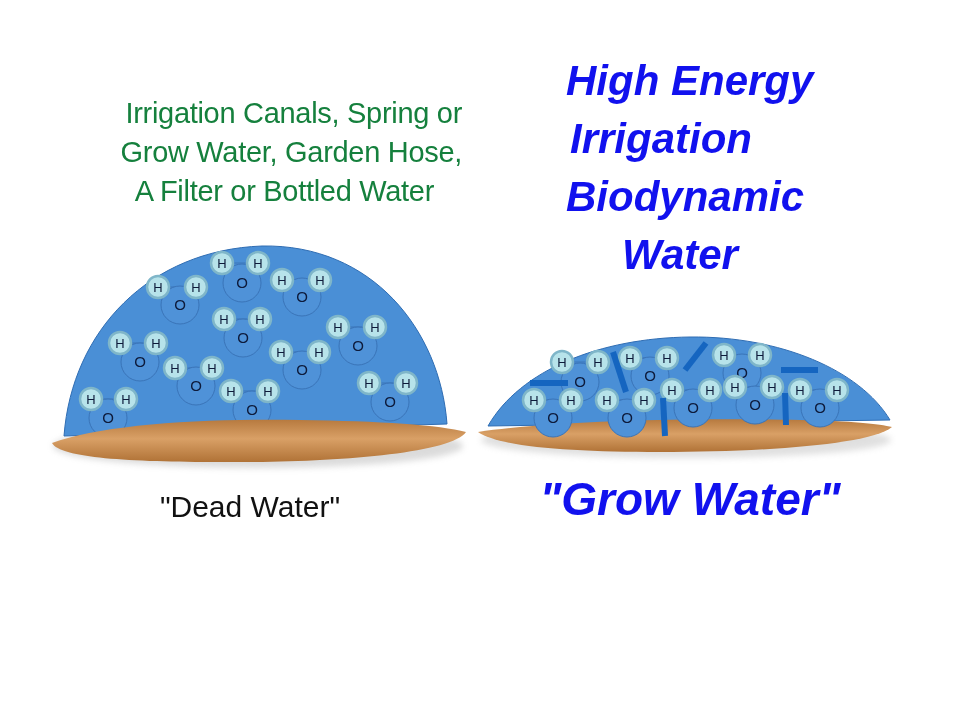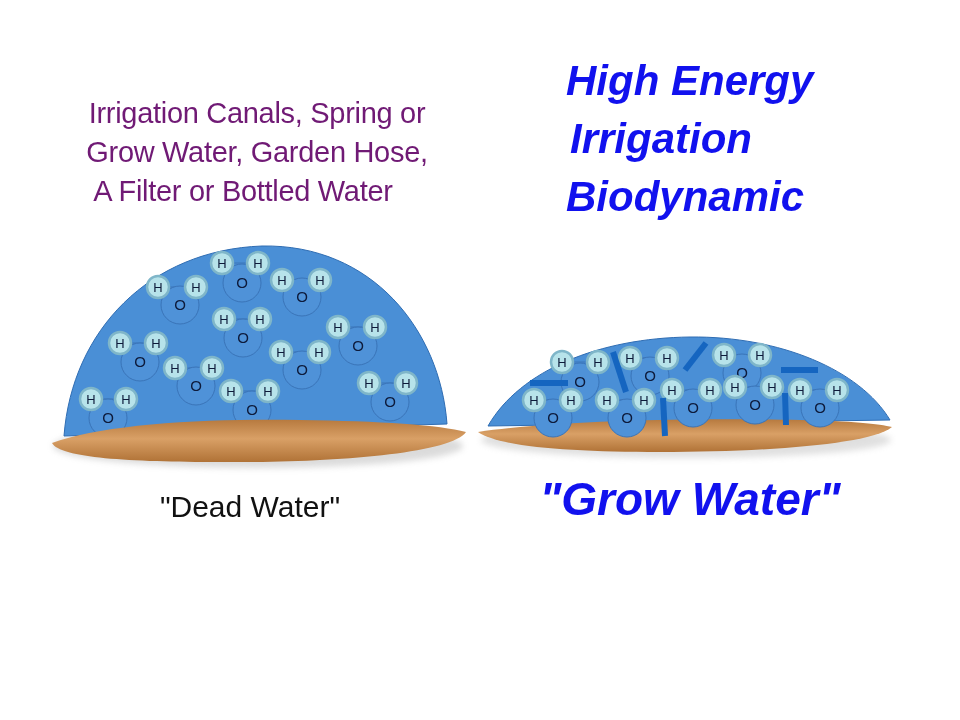--- a/index.html
+++ b/index.html
@@ -1,19 +1,19 @@
 <!DOCTYPE html>
 <html><head>
   <meta charset="utf-8">
   <style>
     html, body { margin: 0; padding: 0; background: #ffffff; }
     body { width: 960px; height: 720px; position: relative; overflow: hidden; font-family: "Liberation Sans", sans-serif; }
     .caption-left {
       position: absolute; left: 52px; top: 94px; width: 410px;
-      font-size: 29px; line-height: 39px; color: #701a75; text-align: center;
+      font-size: 29px; line-height: 39px; color: #15803d; text-align: right;
       letter-spacing: -0.3px;
     }
     .caption-left div { white-space: nowrap; }
     .title-right {
       position: absolute; left: 540px; top: 52px; width: 330px;
       font-size: 42px; line-height: 58px; color: #1111ee; font-weight: bold; font-style: italic;
     }
     .title-right div { white-space: nowrap; }
     .label-dead {
       position: absolute; left: 130px; top: 490px; width: 240px; text-align: center;
@@ -241,16 +241,17 @@
 <div class="caption-left">
   <div>Irrigation Canals, Spring or</div>
   <div>Grow Water, Garden Hose,</div>
   <div style="padding-right:28px">A Filter or  Bottled Water</div>
 </div>
 
 <div class="title-right">
   <div class="tl" style="padding-left: 26px;">High Energy</div>
   <div class="tl" style="padding-left: 30px;">Irrigation</div>
   <div class="tl" style="padding-left: 26px;">Biodynamic</div>
+  <div class="tl" style="padding-left: 82px;">Water</div>
 </div>
 
 <div class="label-dead">"Dead Water"</div>
 <div class="label-grow">"Grow Water"</div>
 
 </body></html>

